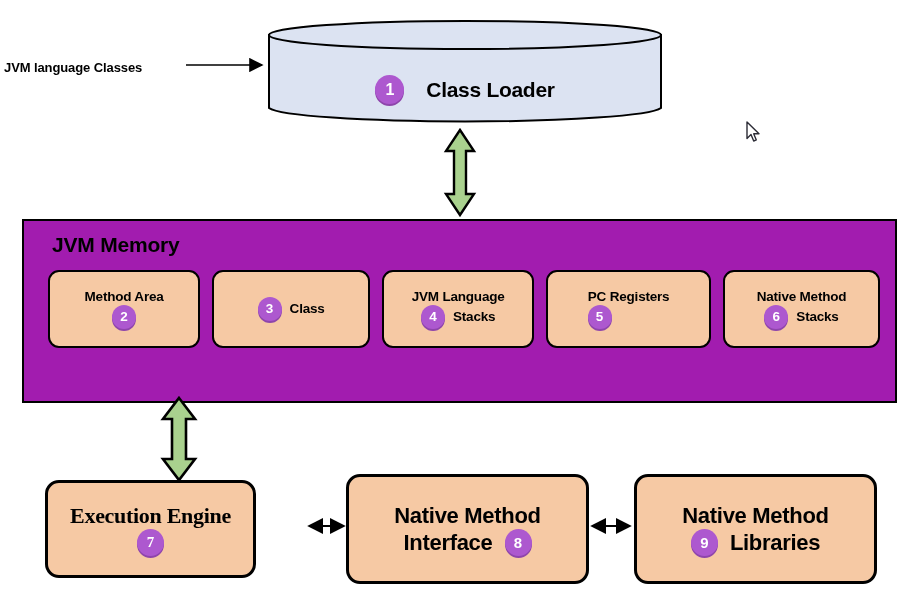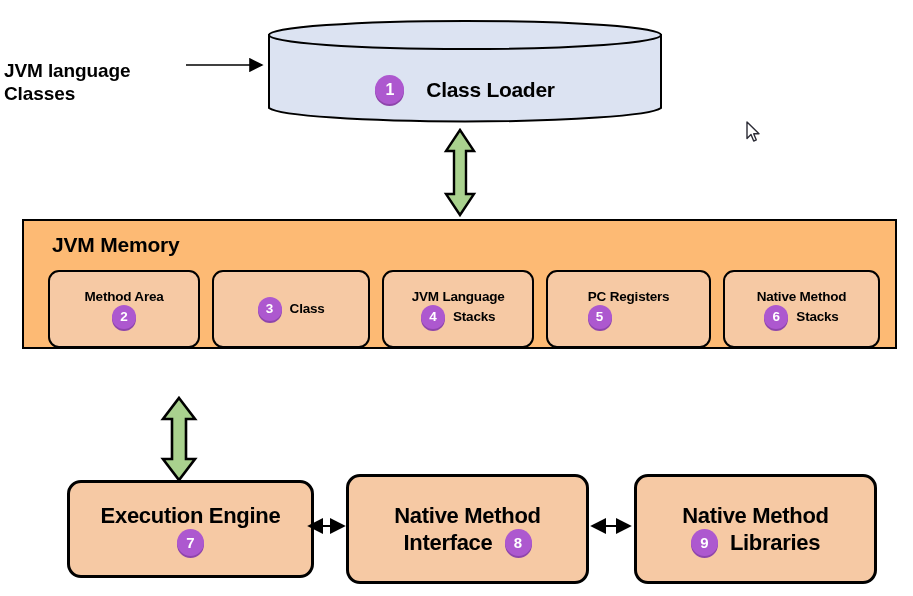--- a/index.html
+++ b/index.html
@@ -22,21 +22,21 @@
     height: 596px;
   }
 
   .abs { position: absolute; }
 
   
   #source-label {
     left: 4px;
     top: 60px;
     width: 180px;
-    font-size: 19px;
+    font-size: 13px;
     font-weight: bold;
     letter-spacing: -0.1px;
     line-height: 1.2;
     color: #000;
   }
 
   
   #class-loader {
     left: 268px;
     top: 20px;
@@ -90,22 +90,22 @@
     width: 29px;
     height: 29px;
     font-size: 16px;
   }
 
   
   #jvm-memory {
     left: 22px;
     top: 219px;
     width: 875px;
-    height: 130px;
-    background: #fdba74;
+    height: 184px;
+    background: #a21caf;
     border: 2px solid #000000;
     box-sizing: border-box;
   }
   #jvm-memory-title {
     position: absolute;
     left: 28px;
     top: 12px;
     font-size: 21px;
     font-weight: bold;
     letter-spacing: -0.2px;
@@ -167,21 +167,21 @@
     align-items: center;
     justify-content: center;
   }
   .bbox .obox-text {
     font-size: 22px;
     letter-spacing: -0.3px;
   }
   .bbox .obox-line { gap: 12px; line-height: 1.25; }
 
   #box-exec-engine {
-    left: 67px;  top: 480px;  width: 247px; height: 98px;
+    left: 45px;  top: 480px;  width: 211px; height: 98px; font-family: Liberation Serif, serif;
   }
   #box-native-iface {
     left: 346px; top: 474px;  width: 243px; height: 110px;
   }
   #box-native-libs {
     left: 634px; top: 474px;  width: 243px; height: 110px;
   }
 
   
   .arrow-svg { position: absolute; overflow: visible; }

